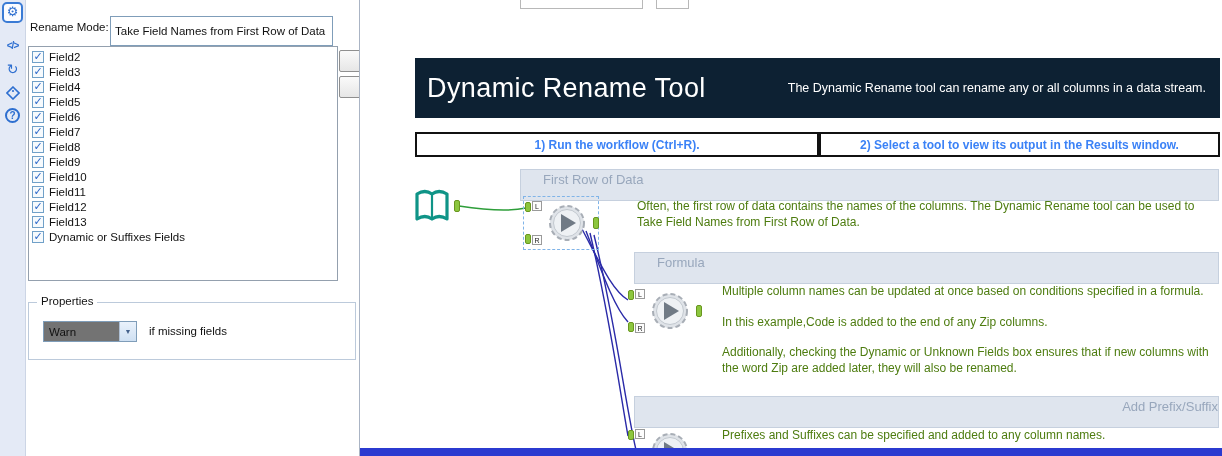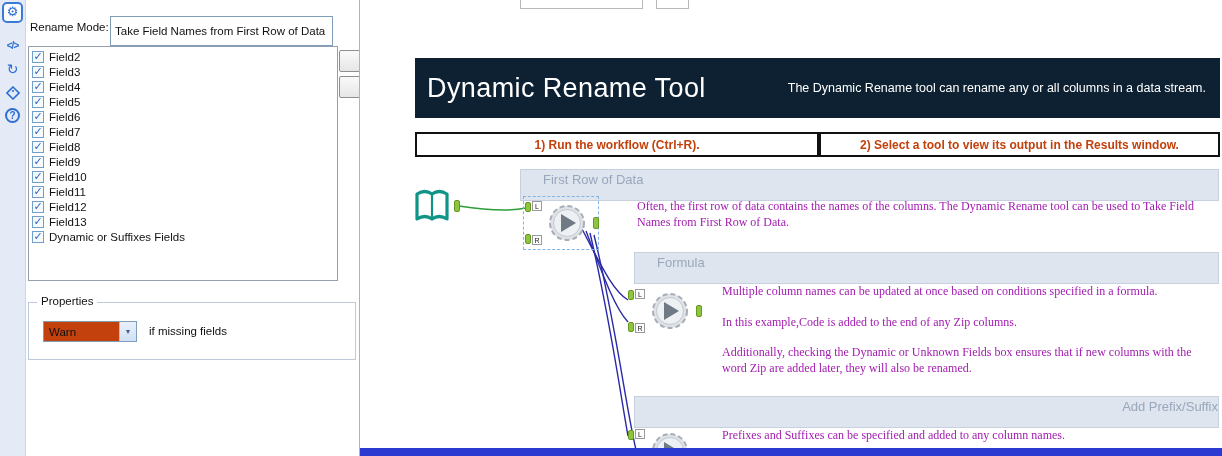--- a/index.html
+++ b/index.html
@@ -34,44 +34,44 @@
   .check { color:#2a66c8; font-size:11px; line-height:10px; margin-top:-2px; }
   .fl-label { font-size:11.5px; color:#111; white-space:nowrap; }
   .stub-btn { position:absolute; left:313px; width:44px; height:22px;
               border:1px solid #8f8f8f; border-radius:2px;
               background:linear-gradient(#fafafa,#e6e6e6); }
   #prop-group { position:absolute; left:2px; top:302px; width:328px; height:58px;
                 border:1px solid #bccadb; }
   #prop-title { position:absolute; left:8px; top:-8px; background:#fff; padding:0 4px;
                 font-size:11.5px; color:#111; }
   #warn-combo { position:absolute; left:14px; top:18px; width:94px; height:21px;
-                border:1px solid #7f9db9; background:#c2410c; display:flex; align-items:center; }
+                border:1px solid #7f9db9; background:#737373; display:flex; align-items:center; }
   #warn-value { flex:1; font-size:11.5px; padding-left:5px; color:#111; }
   #warn-arrow { width:17px; height:100%; background:linear-gradient(#eaf2fc,#cfe0f2);
                 border-left:1px solid #aebfd4; color:#44618c; font-size:7px;
                 display:flex; align-items:center; justify-content:center; }
   #missing-label { position:absolute; left:120px; top:22px; font-size:11.5px; color:#111; }
 
   
   #canvas { position:absolute; left:360px; top:0; width:862px; height:456px;
             background:#fff; overflow:hidden; }
   .canvas-tab { position:absolute; top:0; height:9px; background:#fff;
                 border:1px solid #b8b8b8; border-top:none; z-index:2; }
   #banner { position:absolute; left:55px; top:58px; width:805px; height:60px;
             background:#0d2133; color:#fff; display:flex; align-items:center;
             justify-content:space-between; padding:0 14px 0 12px; z-index:1; }
   #banner-title { font-size:27px; font-weight:400; letter-spacing:.4px; }
   #banner-sub { font-size:12.5px; max-width:430px; }
   .instr-box { position:absolute; top:132px; height:25px; border:2px solid #111;
-               background:#fff; font-weight:bold; font-size:12px; color:#c2410c;
+               background:#fff; font-weight:bold; font-size:12px; color:#3b82f6;
                display:flex; align-items:center; justify-content:center; z-index:1; }
   .section-header { position:absolute; height:32px; background:#dfe5ee;
                     border:1px solid #c6d0de; color:#98a7bc; font-size:13px;
                     line-height:19px; padding-left:22px; z-index:0; }
-  .para { position:absolute; font-size:12px; line-height:15.5px; color:#a21caf; z-index:1;font-family:Liberation Serif, serif; }
+  .para { position:absolute; font-size:12px; line-height:15.5px; color:#4d7c0f; z-index:1; }
 
   #wires { position:absolute; left:0; top:0; width:862px; height:456px; z-index:1; pointer-events:none; }
 
   .tool { position:absolute; z-index:3; }
   .rename-tool { width:46px; height:46px; }
   .input-tool { width:38px; height:40px; }
   .selected::before { content:""; position:absolute; top:-4px; bottom:-4px; left:-21px; right:-9px;
                       border:1px dashed #80b4e8; }
   .anchor-letter { position:absolute; width:10px; height:10px; background:#fdfdfd;
                    border:1px solid #9a9a9a; font-size:7px; line-height:9px;

